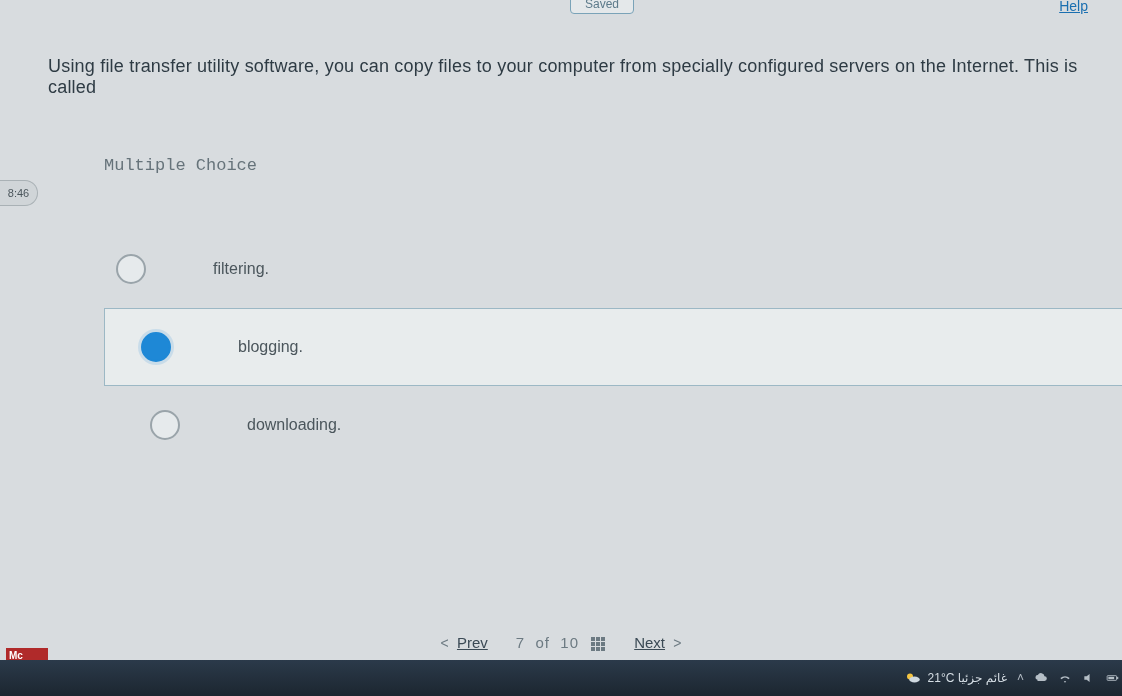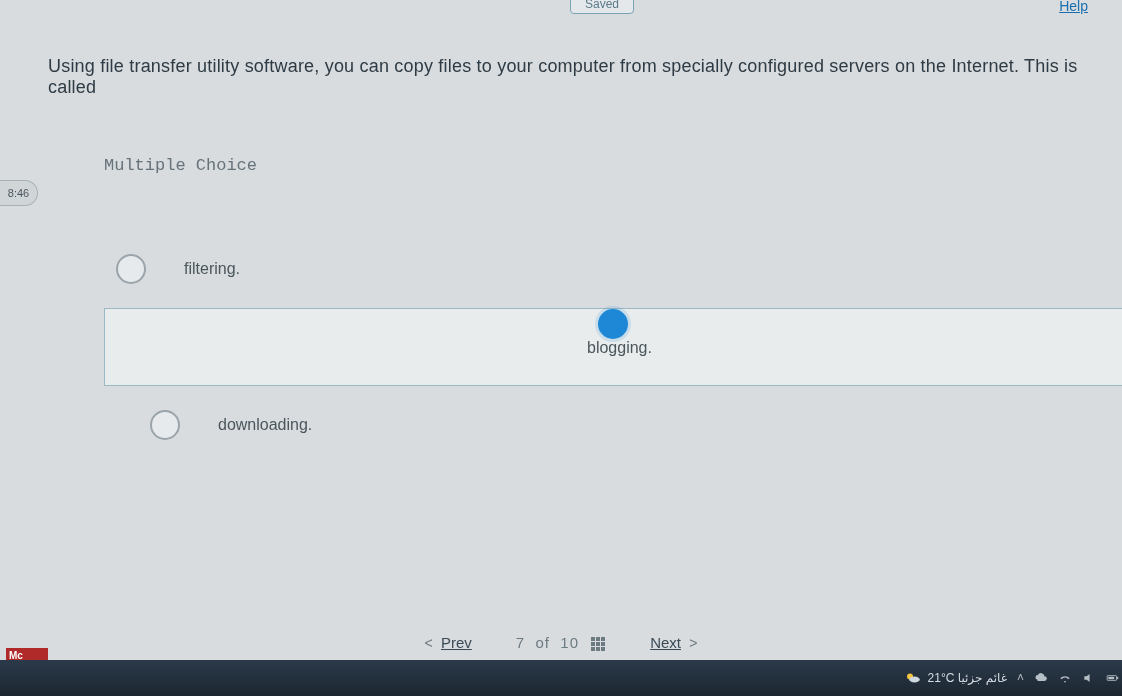--- a/index.html
+++ b/index.html
@@ -70,26 +70,26 @@
   .options {
     position: absolute;
     top: 230px; left: 104px; right: 0;
   }
   .option {
     position: relative;
     display: flex;
     align-items: center;
     height: 78px;
     padding-left: 12px;
+    gap: 29px;
   }
   .option.selected {
     background: #e8eced;
     border: 1px solid #9cb8c5;
     border-right: none;
-    flex-direction: column;
   }
   .option.selected .radio {
     margin-left: 24px;
   }
   .option.indent .radio {
     margin-left: 34px;
   }
   .radio {
     width: 30px; height: 30px;
     border-radius: 50%;
@@ -107,21 +107,21 @@
     font-size: 16px;
     color: #4b565c;
   }
   .footer-nav {
     position: absolute;
     bottom: 44px;
     left: 0; right: 0;
     display: flex;
     justify-content: center;
     align-items: center;
-    gap: 44px;
+    gap: 28px;
     font-size: 15px;
     color: #465058;
   }
   .footer-nav .prev, .footer-nav .next {
     color: #3b4a55;
     text-decoration: underline;
     cursor: pointer;
   }
   .footer-nav .chev { font-size: 14px; color: #6c7a82; margin: 0 4px; text-decoration: none; }
   .footer-nav .pager { color: #6c7a82; letter-spacing: 1px; }

